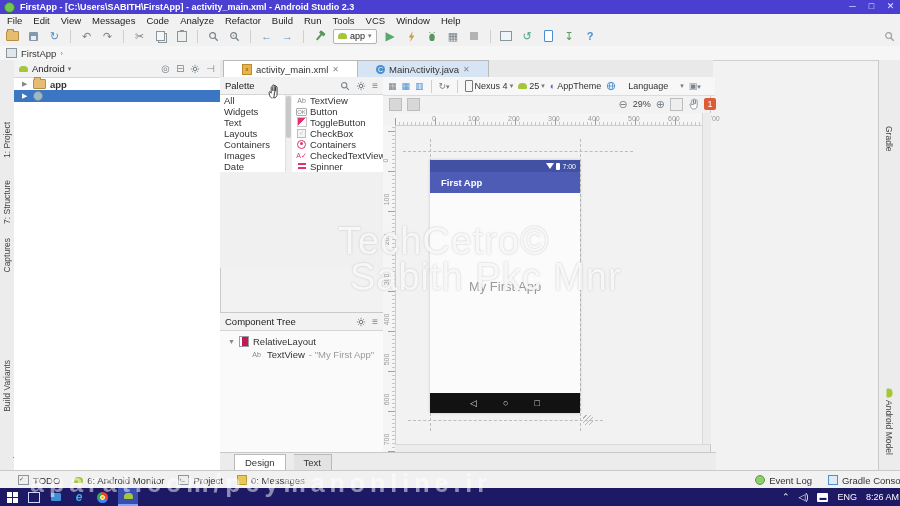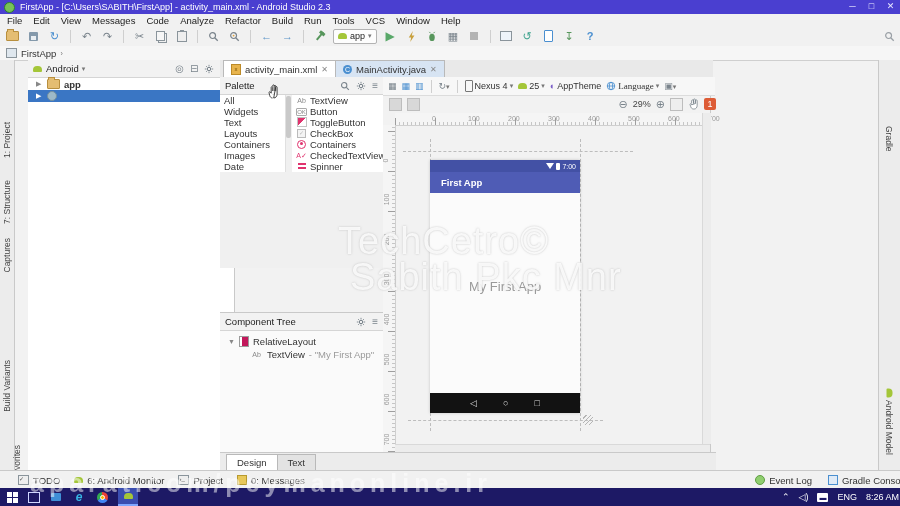--- a/index.html
+++ b/index.html
@@ -1,21 +1,21 @@
 <!DOCTYPE html>
 <html><head>
 <meta charset="utf-8">
 <style>
   html,body{margin:0;padding:0;background:#888;}
   #app{position:relative;width:900px;height:506px;overflow:hidden;background:#f2f2f2;
        font-family:"Liberation Sans","DejaVu Sans",sans-serif;font-size:10px;color:#333;}
   .abs{position:absolute;}
   .r{display:flex;align-items:center;}
   
-  .titlebar{left:0;top:0;width:900px;height:14px;background:#4a3fd0;color:#fff;display:flex;align-items:center;font-size:9px;}
+  .titlebar{left:0;top:0;width:900px;height:14px;background:#4a3fd0;color:#fff;display:flex;align-items:center;font-size:9px;font-weight:bold;}
   .as-logo{width:9px;height:9px;border-radius:50%;background:#79c257;border:1px solid #2e7d32;margin:0 5px 0 4px;}
   .win-controls{margin-left:auto;display:flex;}
   .win-btn{width:19px;height:14px;text-align:center;line-height:13px;font-size:9px;color:#e8e8ff;}
   
   .menubar{left:0;top:14px;width:900px;height:12px;background:#f1f1f1;display:flex;align-items:center;gap:11px;padding-left:7px;font-size:9.5px;color:#222;}
   
   .toolbar{left:0;top:26px;width:900px;height:20px;background:#f1f1f1;border-bottom:1px solid #c9c9c9;display:flex;align-items:center;gap:6px;padding-left:5px;}
   .ti{width:15px;height:15px;display:inline-flex;align-items:center;justify-content:center;font-size:11px;color:#7a848c;}
   .sep{width:1px;height:13px;background:#cfcfcf;margin:0 2px;}
   .ic-folder{width:11px;height:8px;background:#e4bd72;border:1px solid #b88f3e;border-radius:1px;position:relative;}
@@ -35,30 +35,30 @@
   .ic-avd{width:7px;height:10px;border:1px solid #4a8fd0;border-radius:1px;background:#fff;}
   
   .crumbbar{left:0;top:46px;width:900px;height:14px;background:#f6f6f6;border-bottom:1px solid #cfcfcf;display:flex;align-items:center;gap:4px;padding-left:6px;font-size:9.5px;}
   .ic-win{width:9px;height:8px;border:1px solid #8a949b;background:#dfe7ee;}
   
   .lstripe{left:0;top:60px;width:14px;height:410px;background:#ececec;border-right:1px solid #c9c9c9;}
   .rstripe{left:878px;top:60px;width:22px;height:410px;background:#ececec;border-left:1px solid #c9c9c9;}
   .vlabel{position:absolute;font-size:8.5px;color:#444;writing-mode:vertical-rl;}
   .vlabel.up{transform:rotate(180deg);}
   
-  .proj{left:28px;top:60px;width:206px;height:410px;background:#fff;border-right:1px solid #c9c9c9;}
+  .proj{left:14px;top:60px;width:206px;height:410px;background:#fff;border-right:1px solid #c9c9c9;}
   .panel-hdr{height:17px;background:#f2f2f2;border-bottom:1px solid #d5d5d5;display:flex;align-items:center;padding:0 5px;font-size:9.5px;color:#222;}
   .hdr-icons{margin-left:auto;display:flex;gap:6px;align-items:center;color:#7a848c;font-size:10px;}
   .tree-row{height:12px;display:flex;align-items:center;gap:4px;padding-left:8px;font-size:9.5px;}
   .tree-row.sel{background:#3a76c4;color:#fff;}
   .arr{font-size:7px;color:#888;width:7px;}
   .gradle-ic{width:8px;height:8px;border-radius:50%;background:#9db9c8;border:1px solid #74909f;}
   
   .tabs{left:220px;top:60px;width:490px;height:17px;background:#e9e9e9;border-bottom:1px solid #b9b9b9;display:flex;align-items:flex-end;padding-left:3px;}
-  .tab{height:16px;display:flex;align-items:center;gap:4px;padding:0 7px;font-size:9.5px;border:1px solid #b9b9b9;border-bottom:none;}
+  .tab{height:16px;display:flex;align-items:center;gap:4px;padding:0 18px;font-size:9.5px;border:1px solid #b9b9b9;border-bottom:none;}
   .tab.active{background:#fff;}
   .tab.idle{background:#d7e4f3;border-left:none;}
   .fic-xml{width:8px;height:9px;background:#e8b44c;border:1px solid #bc8a28;font-size:6px;color:#7a5200;display:flex;align-items:center;justify-content:center;}
   .fic-class{width:9px;height:9px;border-radius:50%;background:#4a8fd0;color:#fff;font-size:7px;display:flex;align-items:center;justify-content:center;}
   .tab-x{color:#888;font-size:8px;}
   
   .palette{left:220px;top:77px;width:163px;height:191px;background:#f0f0f0;border-right:1px solid #c9c9c9;}
   .plist{position:absolute;background:#fff;font-size:9.5px;}
   .prow{height:11px;display:flex;align-items:center;padding-left:4px;gap:3px;white-space:nowrap;}
   .pic{width:11px;font-size:7px;color:#888;text-align:center;flex:none;}
@@ -97,21 +97,21 @@
   .ph-content{height:200px;background:#fbfbfb;position:relative;}
   .ph-text{position:absolute;left:0;top:86px;width:100%;text-align:center;color:#9a9a9a;font-size:13px;}
   .ph-nav{height:20px;background:#121212;display:flex;align-items:center;justify-content:center;gap:26px;color:#ddd;font-size:9px;}
   .resize{position:absolute;left:200px;top:338px;width:10px;height:10px;background:repeating-linear-gradient(135deg,transparent 0 2px,#b5b5b5 2px 3px);}
   .vtrack{position:absolute;left:319px;top:36px;width:8px;height:331px;background:#ececec;border-left:1px solid #d9d9d9;}
   .htrack{position:absolute;left:12px;top:367px;width:315px;height:8px;background:#ececec;border-top:1px solid #d9d9d9;}
   
   .props{left:710px;top:77px;width:168px;height:393px;background:#f2f2f2;}
   
   .btabs{left:220px;top:452px;width:490px;height:18px;background:#ececec;border-top:1px solid #c9c9c9;display:flex;align-items:center;padding-left:6px;}
-  .btab{height:15px;display:flex;align-items:center;padding:0 10px;font-size:9.5px;border:1px solid #b9b9b9;}
+  .btab{height:15px;display:flex;align-items:center;padding:0 10px;font-size:9.5px;border:1px solid #b9b9b9;margin-left:8px;}
   .btab.active{background:#fff;}
   .btab.idle{background:#e3e3e3;border-left:none;}
   
   .statusbar{left:0;top:470px;width:900px;height:18px;background:#f1f1f1;border-top:1px solid #c9c9c9;display:flex;align-items:center;gap:14px;padding-left:18px;font-size:9.5px;color:#333;}
   .sb-item{display:flex;align-items:center;gap:4px;}
   .sb-right{margin-left:auto;display:flex;gap:16px;padding-right:10px;}
   .dot-green{width:8px;height:8px;border-radius:50%;background:#8fce6f;border:1px solid #5f9e43;}
   .sq-blue{width:8px;height:8px;background:#dfeaf6;border:1px solid #4a8fd0;}
   .sq-yellow{width:8px;height:8px;background:#e8c85a;border:1px solid #b79a2e;}
   .term-ic{width:9px;height:8px;border:1px solid #8a949b;background:#eee;font-size:6px;line-height:7px;color:#555;}
@@ -404,21 +404,21 @@
       </span>
       <span class="r" style="gap:2px;">
         <span class="droid"></span>
         <span>25</span>
           <span class="caret">▾</span>
       </span>
       <span class="r" style="gap:2px;">
         <span style="color:#7b5ec7;">◐</span>
         <span>AppTheme</span>
       </span>
-      <span class="r" style="gap:2px;font-family:Liberation Serif, serif;">
+      <span class="r" style="gap:12px;">
         <svg width="10" height="10" viewBox="0 0 12 12">
             <circle cx="6" cy="6" r="4.5" fill="none" stroke="#4a8fd0" stroke-width="1.1"></circle>
             <ellipse cx="6" cy="6" rx="2" ry="4.5" fill="none" stroke="#4a8fd0" stroke-width="1"></ellipse>
             <line x1="1.5" y1="6" x2="10.5" y2="6" stroke="#4a8fd0" stroke-width="1"></line>
           </svg>
         <span>Language</span>
           <span class="caret">▾</span>
       </span>
       <span style="color:#7a848c;">▣<span class="caret">▾</span></span>
     </div>

